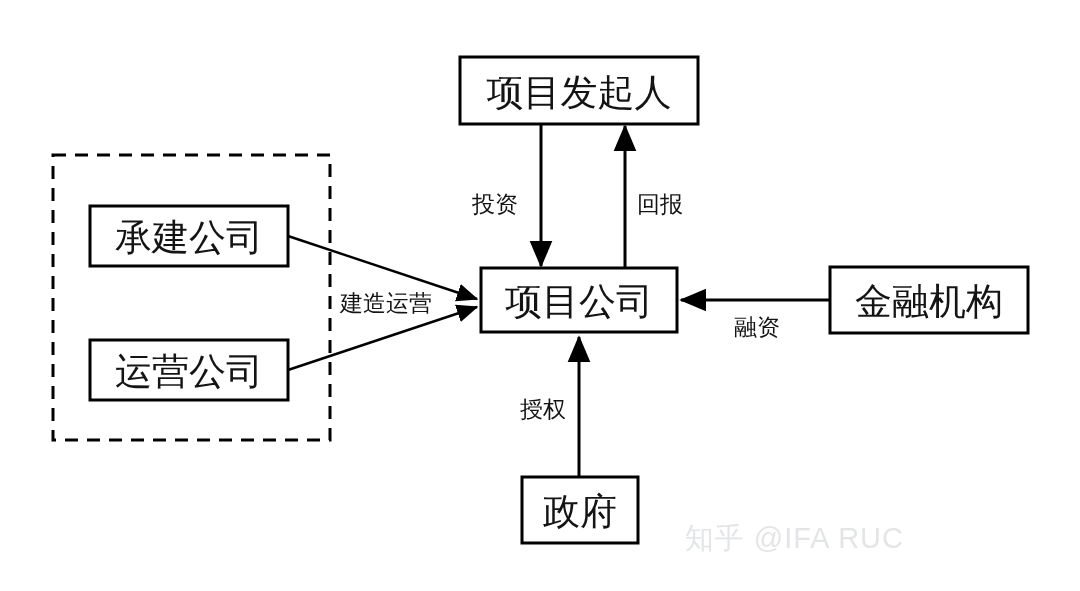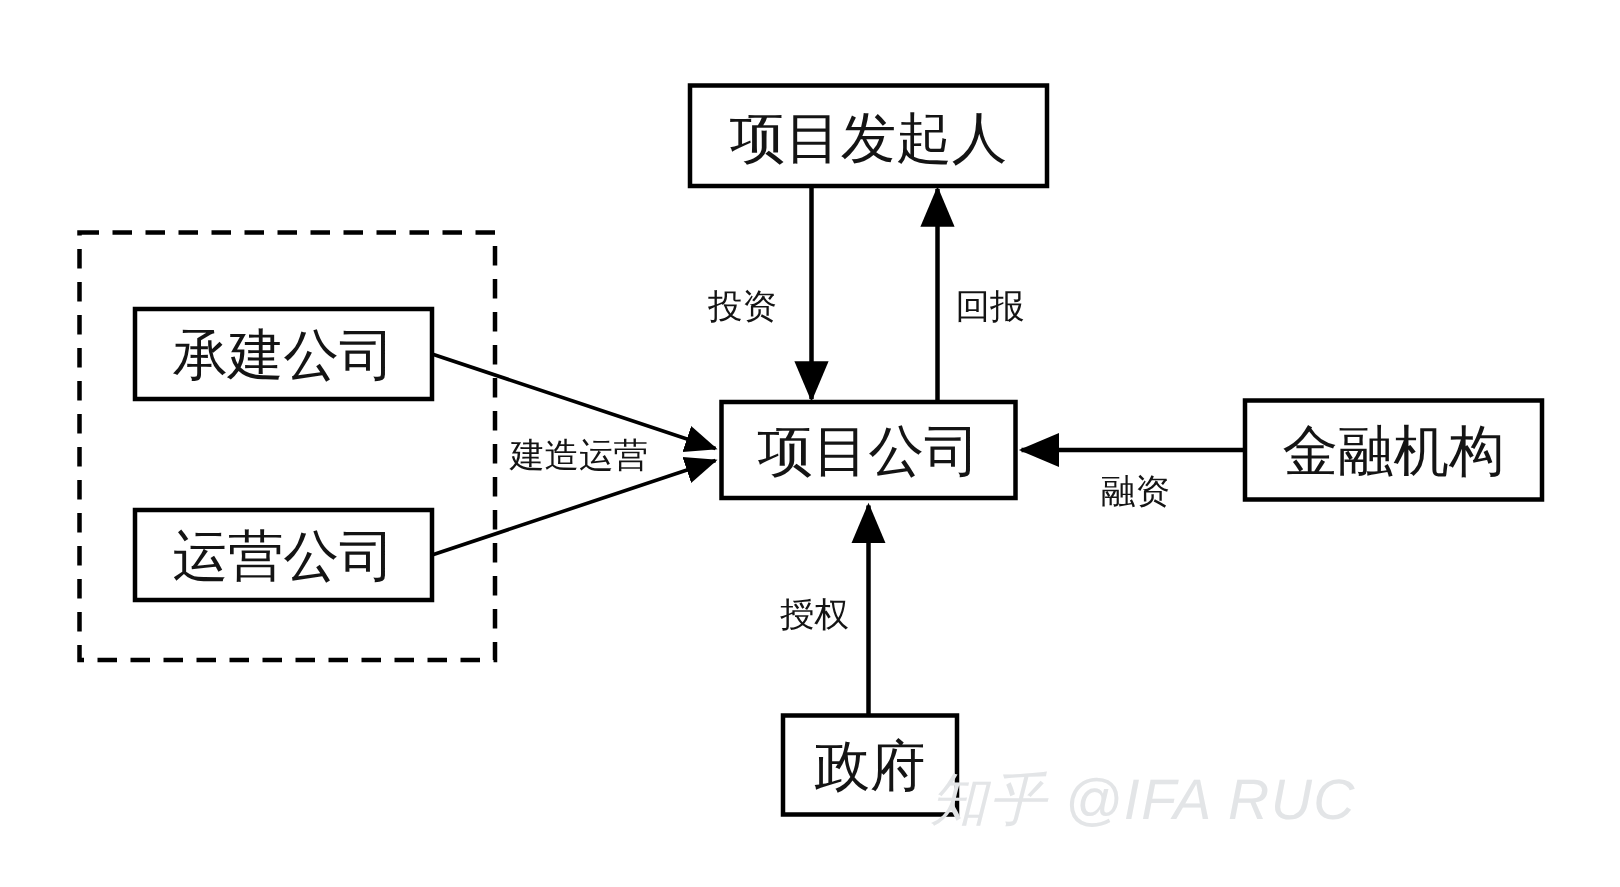--- a/index.html
+++ b/index.html
@@ -62,26 +62,25 @@
     fill: #141414;
     font-size: 23px;
     text-anchor: middle;
     dominant-baseline: central;
   }
   .watermark-text {
     position: absolute;
     right: 52px;
     bottom: 32px;
     font-family: "Liberation Sans", "DejaVu Sans", sans-serif;
-    font-size: 38px;
+    font-size: 29px;
     color: #e3e5e7;
     letter-spacing: 1px;
     white-space: nowrap;
     user-select: none;
-    font-style: italic;
   }
 </style>
 </head>
 <body>
 
 <div id="diagram-root">
 
   <svg class="diagram-canvas" viewBox="0 0 1080 591">
     <defs>
       <marker id="arrow-solid" markerWidth="10" markerHeight="10" refX="8.4" refY="4" orient="auto" markerUnits="strokeWidth">

